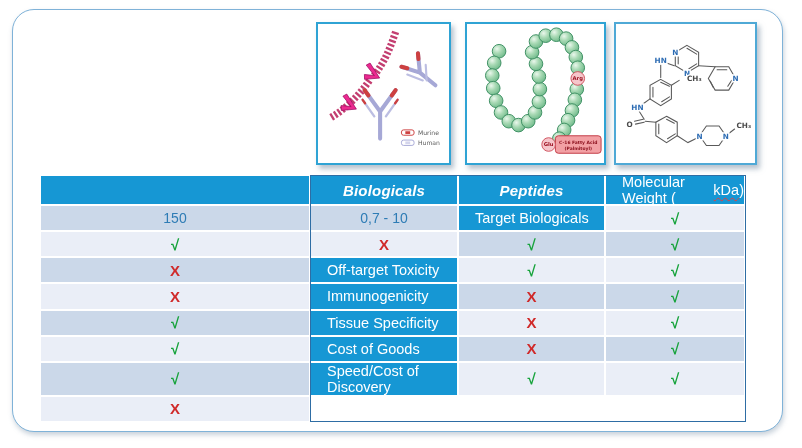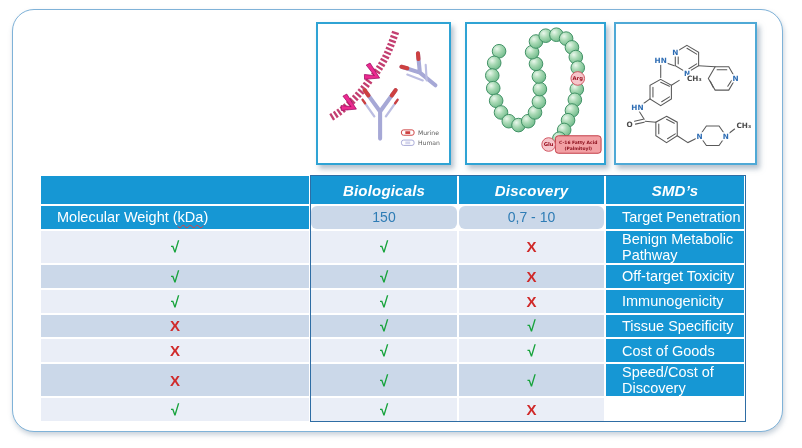--- a/index.html
+++ b/index.html
@@ -31,21 +31,21 @@
   .hcell{
     background:#1697d4;color:#fff;font-weight:bold;font-style:italic;
     font-size:15px;justify-content:center;letter-spacing:.2px;text-align:right;
   }
   .lcell{
     background:#1697d4;color:#fff;font-size:14.5px;padding-left:16px;
   }
   .vcell{justify-content:center;font-size:14px;}
   .dark{background:#cbd8e9;}
   .light{background:#eaeef7;}
-  .num{color:#2e7cb5;border-radius:6px;}
+  .num{color:#2e7cb5;}
   .ok{color:#17a33c;font-weight:bold;font-size:15px;}
   .no{color:#d02a2a;font-weight:bold;font-size:15px;}
   .wavy{
     text-decoration:underline;text-decoration-style:wavy;
     text-decoration-color:#e04040;text-decoration-thickness:1px;text-underline-offset:2px;
   }
   .vframe{
     position:absolute;left:269px;top:-1px;width:436px;height:247px;
     border:1.6px solid #2e6da4;box-sizing:border-box;pointer-events:none;
   }
@@ -184,37 +184,35 @@
       <text x="124" y="107" text-anchor="start" class="atom atomg">CH₃</text>
       <text x="86" y="118" text-anchor="middle" class="atom">N</text>
       <text x="113" y="118" text-anchor="middle" class="atom">N</text>
     </svg>
   </div>
 
   <div class="table">
 
     <div class="cell hcell"></div>
     <div class="cell hcell">Biologicals</div>
-    <div class="cell hcell">Discovery</div>
-    <div class="cell hcell">SMD’s</div>
+    <div class="cell hcell">Peptides</div>
 
     <div class="cell lcell">
       <span>Molecular Weight (</span>
         <span class="wavy">kDa</span>
         <span>)</span>
     </div>
     <div class="cell vcell dark num">150</div>
     <div class="cell vcell dark num">0,7 - 10</div>
 
-    <div class="cell lcell">Target Penetration</div>
-    <div class="cell vcell light ok">√</div>
-    <div class="cell vcell light ok">√</div>
-    <div class="cell vcell light no">X</div>
-
-    <div class="cell lcell">Benign Metabolic Pathway</div>
+    <div class="cell lcell">Target Biologicals</div>
+    <div class="cell vcell light ok">√</div>
+    <div class="cell vcell light ok">√</div>
+    <div class="cell vcell light no">X</div>
+
     <div class="cell vcell dark ok">√</div>
     <div class="cell vcell dark ok">√</div>
     <div class="cell vcell dark no">X</div>
 
     <div class="cell lcell">Off-target Toxicity</div>
     <div class="cell vcell light ok">√</div>
     <div class="cell vcell light ok">√</div>
     <div class="cell vcell light no">X</div>
 
     <div class="cell lcell">Immunogenicity</div>

